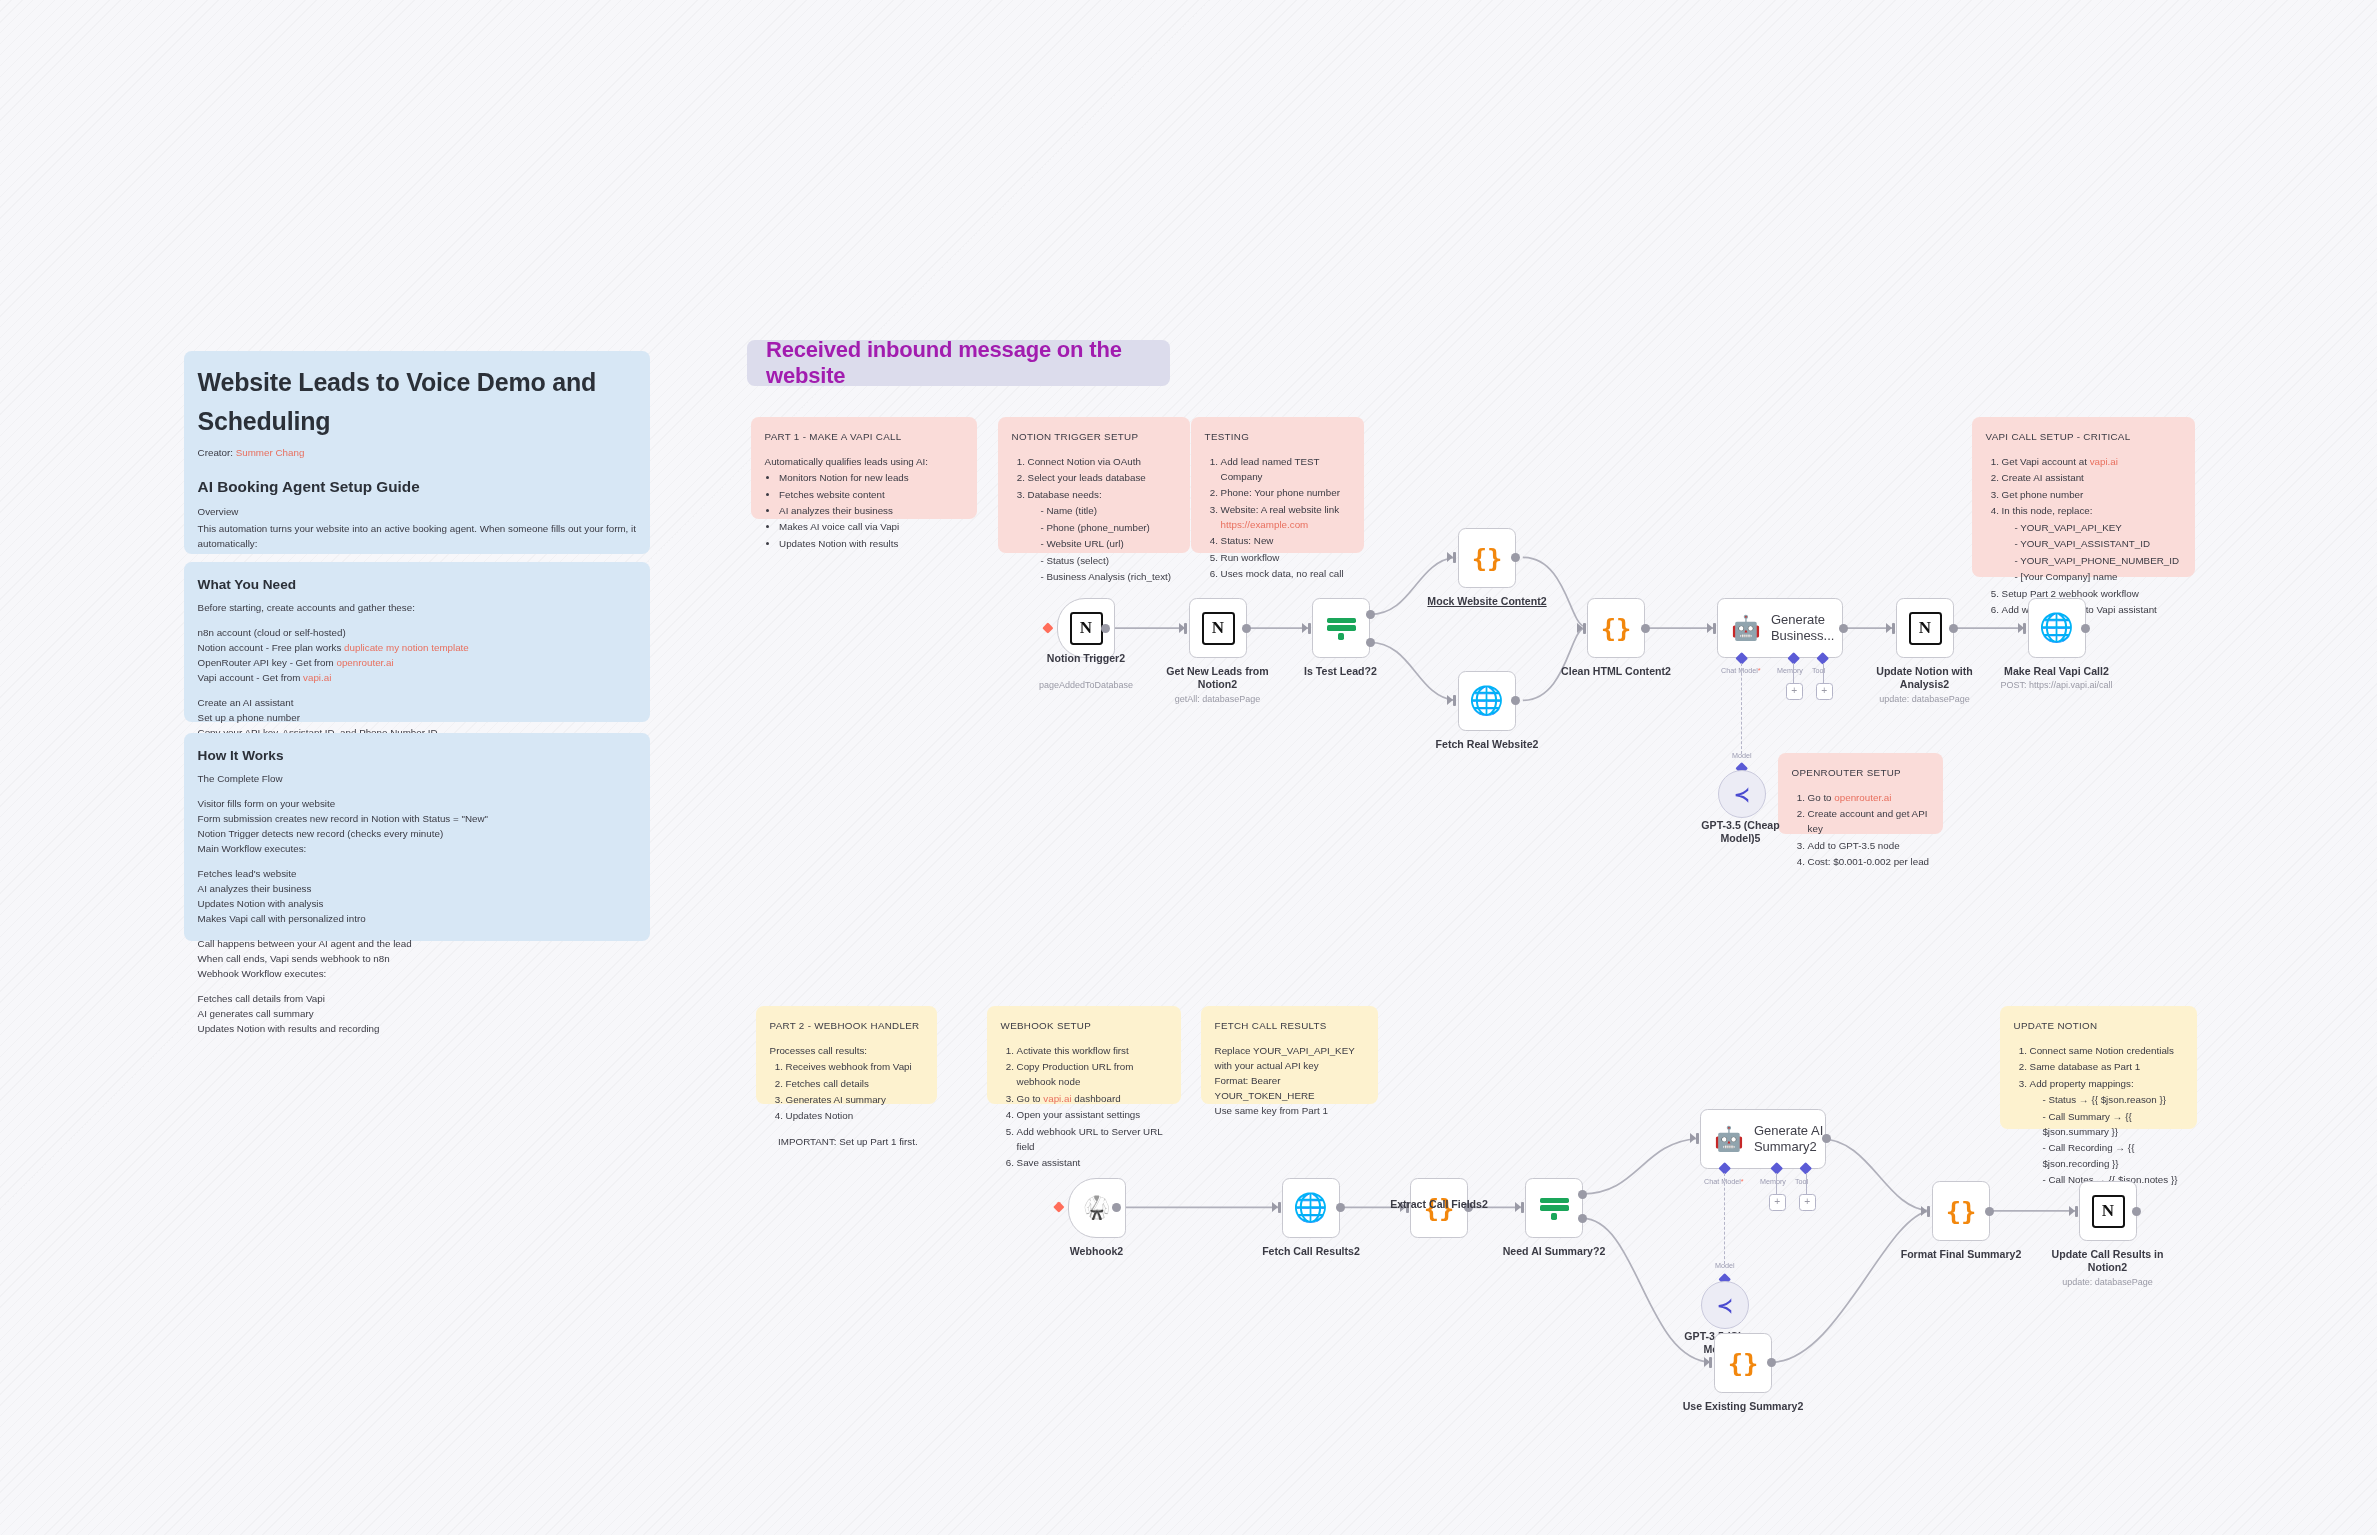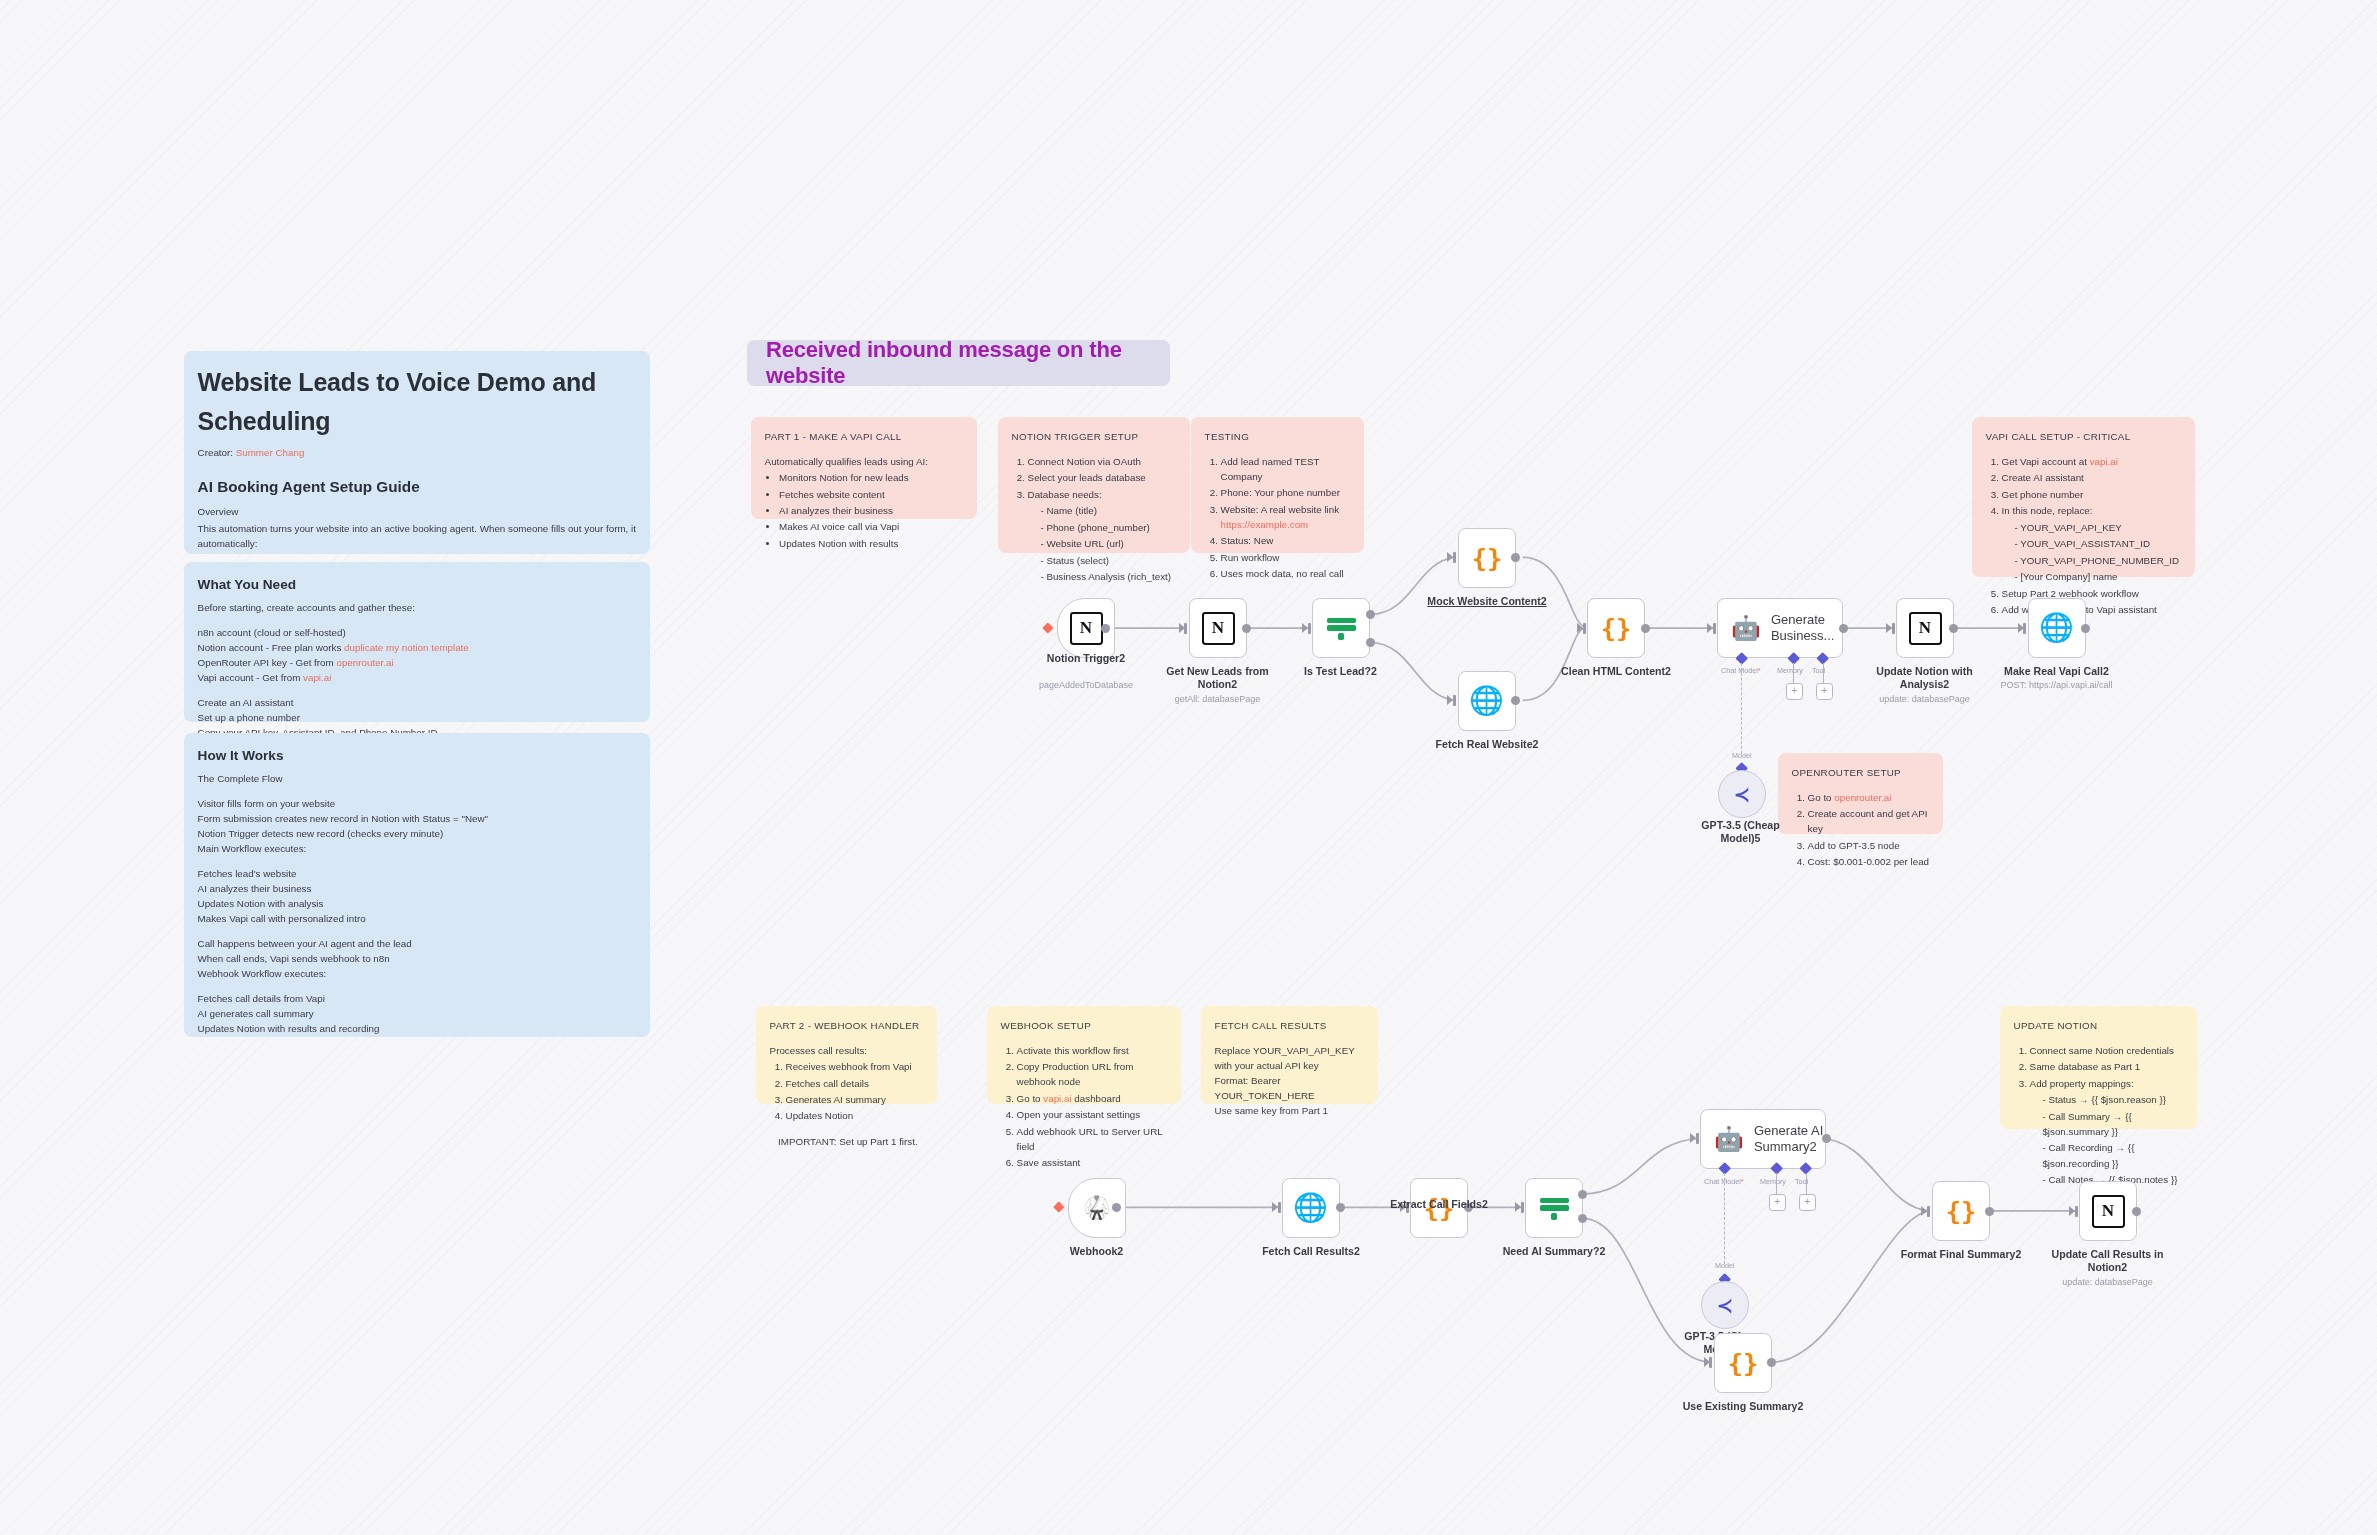--- a/index.html
+++ b/index.html
@@ -140,21 +140,21 @@
     <p>n8n account (cloud or self-hosted)</p>
     <p><span>Notion account - Free plan works </span><span class="red">duplicate my notion template</span></p>
     <p><span>OpenRouter API key - Get from </span><span class="red">openrouter.ai</span></p>
     <p><span>Vapi account - Get from </span><span class="red">vapi.ai</span></p>
     <div class="gap"></div>
     <p>Create an AI assistant</p>
     <p>Set up a phone number</p>
     <p>Copy your API key, Assistant ID, and Phone Number ID</p>
   </div>
 
-  <div class="note blue" style="left:184px;top:733px;width:466px;height:304px;">
+  <div class="note blue" style="left:184px;top:733px;width:466px;height:208px;">
     <h3>How It Works</h3>
     <p>The Complete Flow</p>
     <div class="gap"></div>
     <p>Visitor fills form on your website</p>
     <p>Form submission creates new record in Notion with Status = "New"</p>
     <p>Notion Trigger detects new record (checks every minute)</p>
     <p>Main Workflow executes:</p>
     <div class="gap"></div>
     <p>Fetches lead's website</p>
     <p>AI analyzes their business</p>

